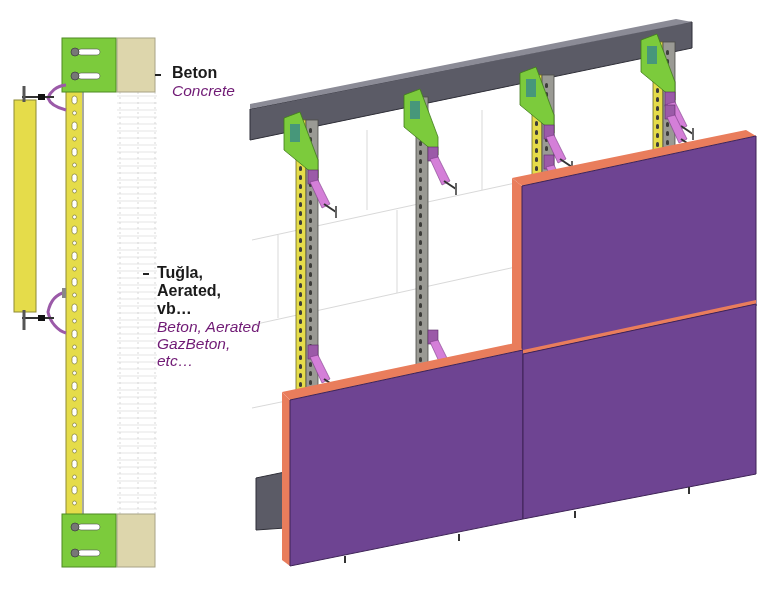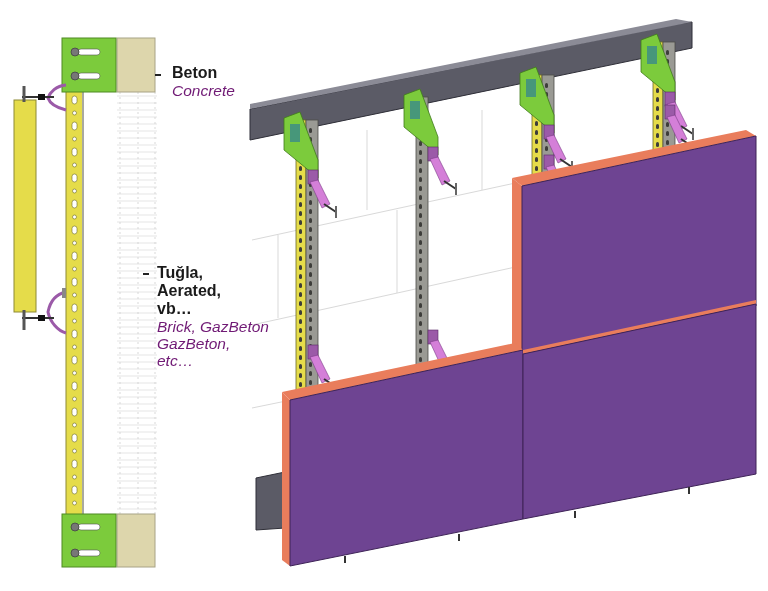--- a/index.html
+++ b/index.html
@@ -400,16 +400,16 @@
   <span class="tick" style="left:-17px; top:10px;"></span>
   <span class="tr">Beton</span>
   <span class="en">Concrete</span>
 </div>
 
 <div class="label" id="label-tugla">
   <span class="tick" style="left:-14px; top:9px;"></span>
   <span class="tr">Tuğla,</span>
   <span class="tr">Aerated,</span>
   <span class="tr">vb…</span>
-  <span class="en">Brick, GazBeton</span>
+  <span class="en">Beton, Aerated</span>
   <span class="en">GazBeton,</span>
   <span class="en">etc…</span>
 </div>
 
 </body></html>

